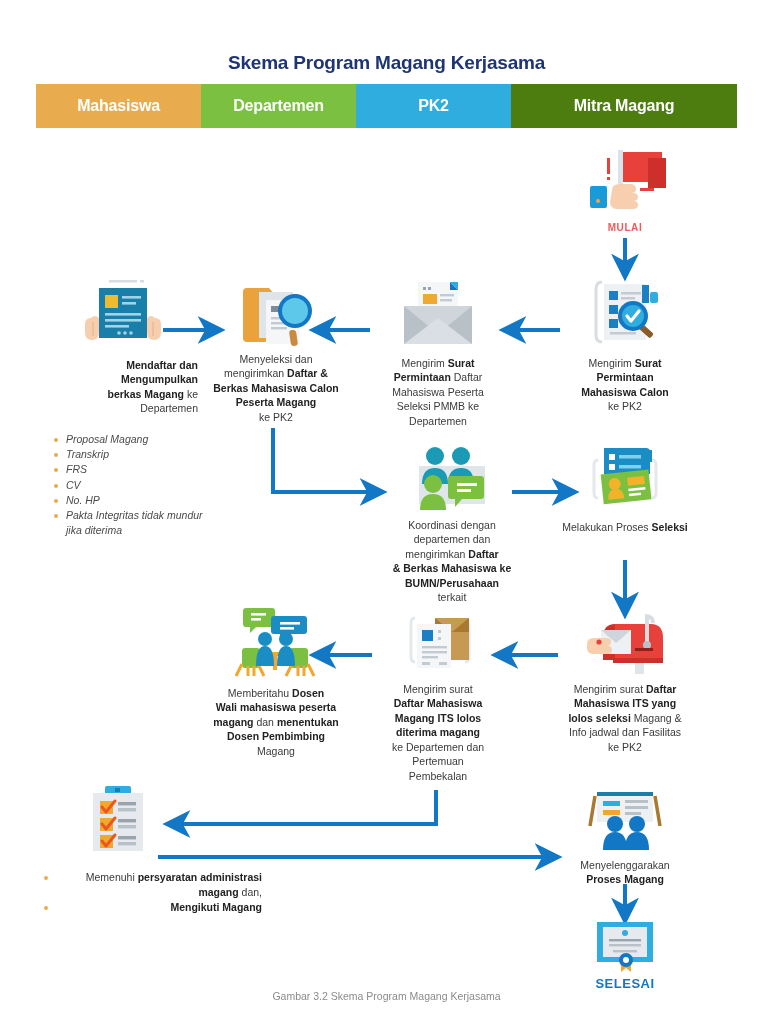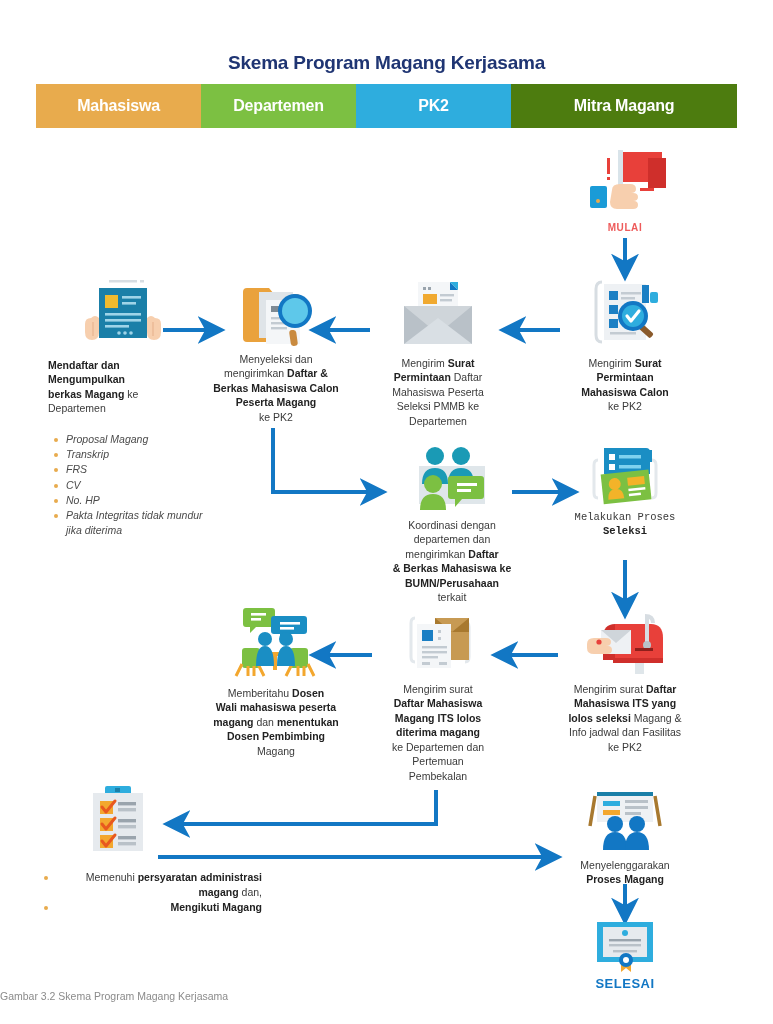--- a/index.html
+++ b/index.html
@@ -51,21 +51,21 @@
 
   
   .node { position: absolute; }
   .node .cap {
     font-size: 10.5px;
     line-height: 1.38;
     color: #3a3a3a;
     text-align: center;
   }
   .node .cap b { color: #222; font-weight: bold; }
-  .node .cap.left { text-align: left; }
+  .node .cap.left { text-align: right; }
 
   .icon-wrap { display: flex; justify-content: center; align-items: flex-end; }
 
   
   .bullets { position: absolute; }
   .bullets li {
     list-style: none;
     position: relative;
     padding-left: 14px;
     font-size: 10.5px;
@@ -105,20 +105,21 @@
     width: 140px; text-align: center;
     font-size: 13px; font-weight: bold;
     letter-spacing: 0.5px;
     color: #1277c4;
   }
 
   
   .caption {
     position: absolute;
     bottom: 22px; left: 0; width: 773px;
+    text-align: center;
     font-size: 10.5px;
     color: #8b8b8b;
   }
 
   svg { display: block; overflow: visible; }
 </style>
 </head>
 <body>
 
 <div id="page">
@@ -342,21 +343,21 @@
         <g transform="rotate(-6 43 44)">
           <rect x="20" y="30" width="48" height="30" fill="#7cc042"></rect>
           <circle cx="33" cy="41" r="6" fill="#f3b329"></circle>
           <path d="M25,56 q0,-10 8,-10 q8,0 8,10 Z" fill="#f3b329"></path>
           <rect x="46" y="36" width="17" height="8" fill="#f3b329"></rect>
           <rect x="46" y="47" width="17" height="2.6" fill="#ffffff"></rect>
           <rect x="46" y="52" width="12" height="2.6" fill="#ffffff"></rect>
         </g>
       </svg>
     </div>
-    <div class="cap" style="font-family:Liberation Mono, monospace;">
+    <div class="cap" style="margin-top:10px;">
       <span>Melakukan Proses </span><b>Seleksi</b>
     </div>
   </div>
 
   <div class="node" style="left:552px; top:612px; width:146px;">
     <div class="icon-wrap" style="height:62px;">
       <svg width="92" height="62" viewBox="0 0 92 62">
         <rect x="56" y="42" width="9" height="20" fill="#dfe6ea"></rect>
         <path d="M36,12 l36,0 q12,0 12,14 l0,22 l-48,0 Z" fill="#e8403a"></path>
         <path d="M36,12 q-12,0 -12,14 l0,22 l12,0 Z" fill="#cf2f2b"></path>

